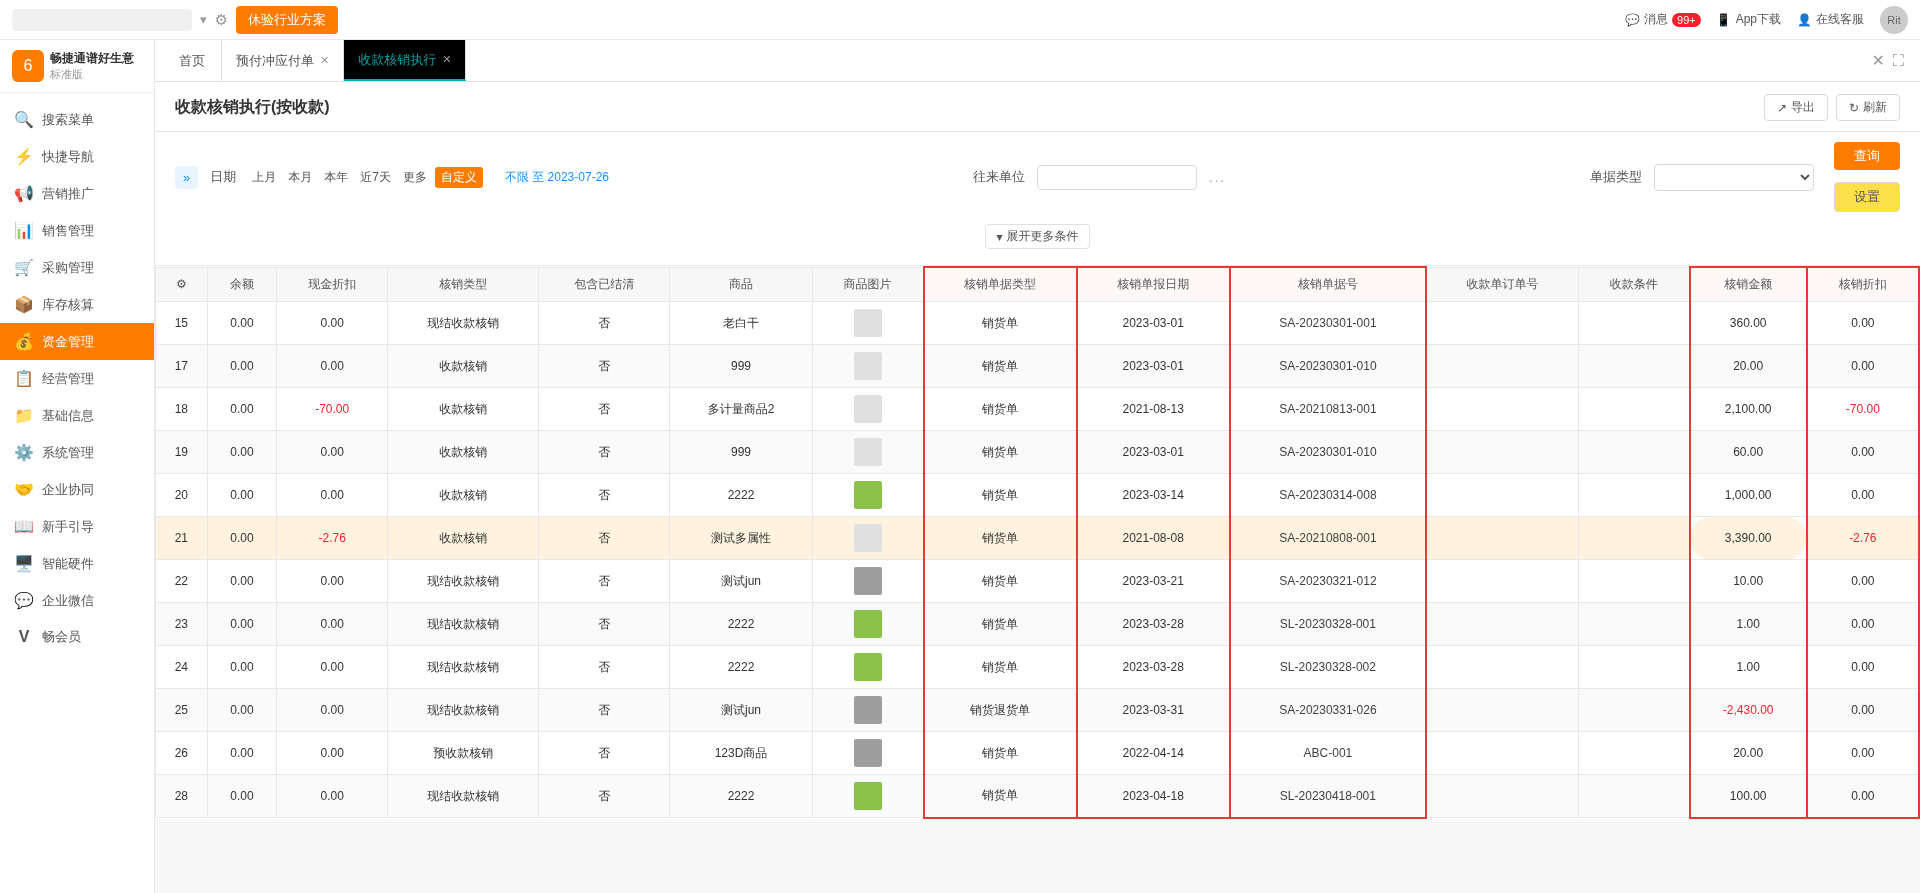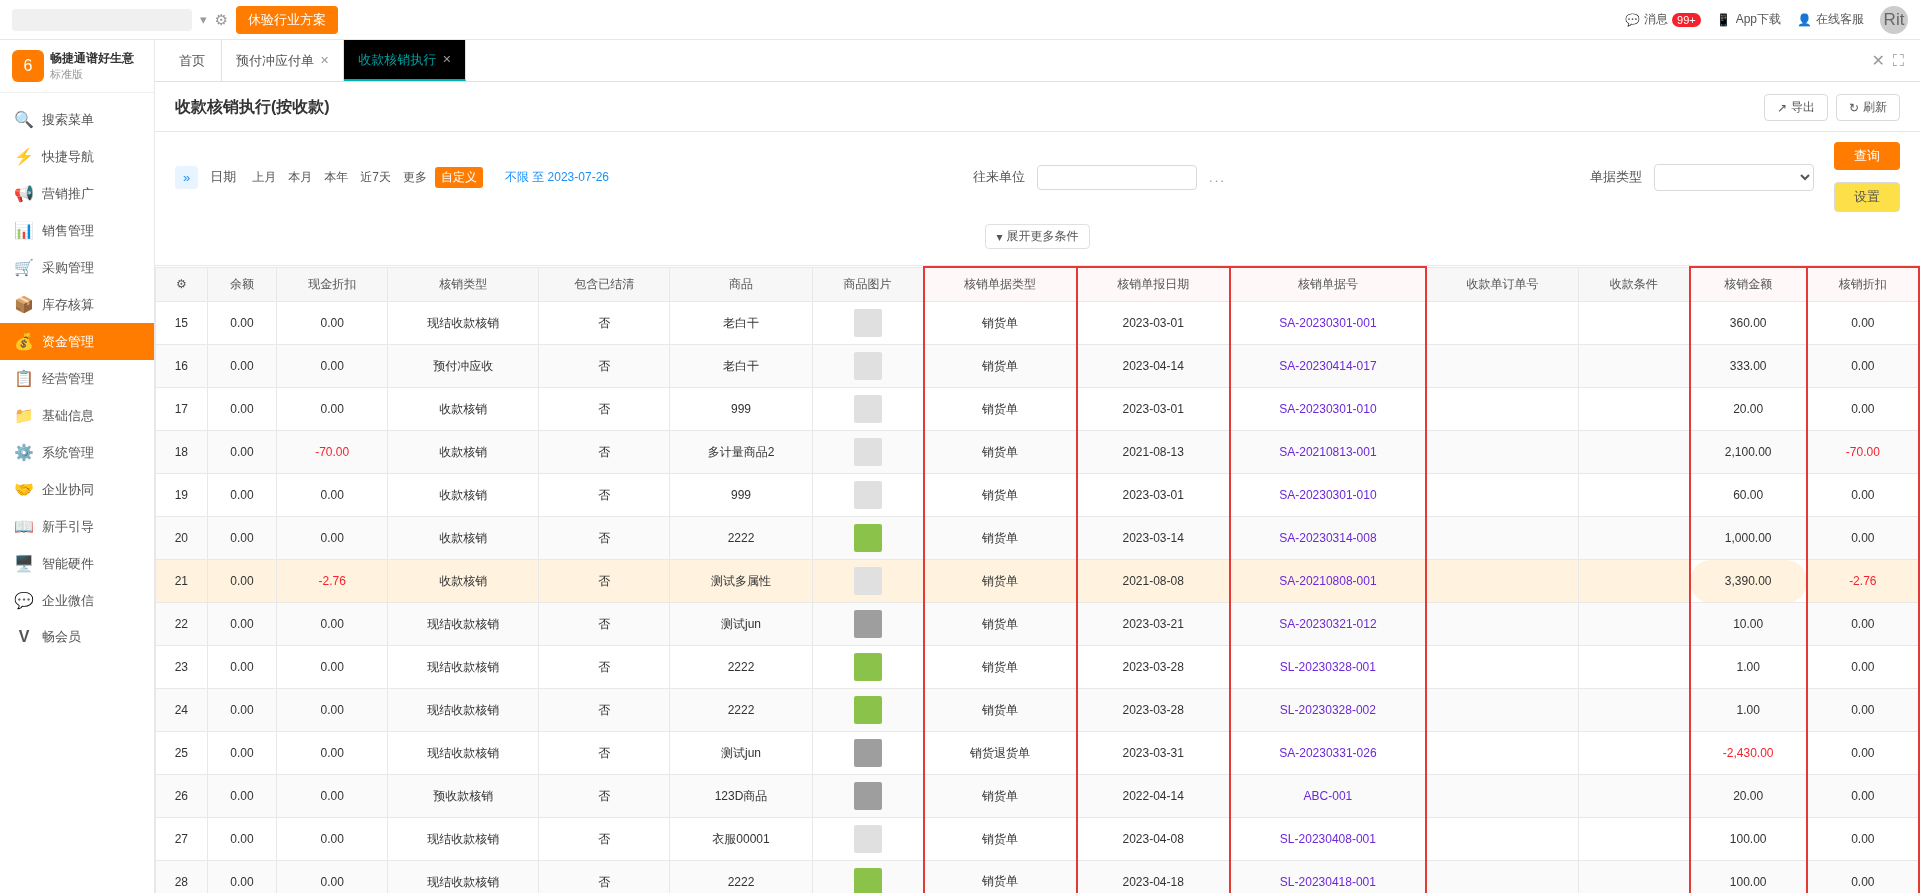--- a/index.html
+++ b/index.html
@@ -15,21 +15,21 @@
       border-bottom: 1px solid #e8e8e8;
       gap: 8px;
     }
     .top-bar-left { display: flex; align-items: center; gap: 8px; flex: 1; }
     .top-bar-search { background: #f0f0f0; border: none; border-radius: 4px; padding: 4px 80px 4px 8px; color: #999; font-size: 12px; width: 180px; }
     .top-bar-gear { color: #999; cursor: pointer; font-size: 15px; }
     .btn-industry { background: #ff7c00; color: #fff; border: none; border-radius: 4px; padding: 5px 12px; cursor: pointer; font-size: 13px; }
     .top-bar-right { display: flex; align-items: center; gap: 16px; }
     .top-bar-msg { display: flex; align-items: center; gap: 4px; color: #555; font-size: 12px; cursor: pointer; }
     .badge { background: #f5222d; color: #fff; border-radius: 10px; padding: 1px 5px; font-size: 11px; }
-    .user-avatar { width: 28px; height: 28px; border-radius: 50%; background: #ccc; display: flex; align-items: center; justify-content: center; font-size: 17px; color: #666; }
+    .user-avatar { width: 28px; height: 28px; border-radius: 50%; background: #ccc; display: flex; align-items: center; justify-content: center; font-size: 11px; color: #666; }
 
     
     .layout { display: flex; height: calc(100vh - 40px); }
     .sidebar { width: 155px; background: #fff; border-right: 1px solid #e8e8e8; display: flex; flex-direction: column; }
     .sidebar-logo { display: flex; align-items: center; gap: 6px; padding: 10px 12px; border-bottom: 1px solid #f0f0f0; }
     .sidebar-logo-icon { width: 32px; height: 32px; background: #ff7c00; border-radius: 6px; display: flex; align-items: center; justify-content: center; color: #fff; font-size: 16px; }
     .sidebar-menu { flex: 1; overflow-y: auto; padding: 8px 0; }
     .sidebar-item { display: flex; align-items: center; gap: 8px; padding: 9px 14px; cursor: pointer; color: #555; font-size: 13px; }
     .sidebar-item.active { background: #ff7c00; color: #fff; border-radius: 0; }
     .sidebar-item .icon { font-size: 16px; width: 20px; text-align: center; }
@@ -72,21 +72,21 @@
     .expand-btn { display: flex; align-items: center; gap: 4px; color: #555; font-size: 12px; cursor: pointer; border: 1px solid #e0e0e0; background: #fff; border-radius: 4px; padding: 3px 10px; margin: 6px auto; width: fit-content; }
 
     
     .table-container { padding: 0 0 0 0; overflow-x: auto; }
     table { width: 100%; border-collapse: collapse; background: #fff; font-size: 12px; }
     thead tr { background: #f7f7f7; }
     th { padding: 8px 8px; text-align: center; border: 1px solid #e8e8e8; color: #555; font-weight: normal; white-space: nowrap; position: relative; }
     td { padding: 7px 8px; text-align: center; border: 1px solid #e8e8e8; color: #333; white-space: nowrap; }
     tr:nth-child(even) td { background: #fafafa; }
     tr.highlight-row td { background: #fff3e0; }
-    .link-text { color: #6d28d9; cursor: pointer; text-decoration: none; }
+    .link-text { color: #404040; cursor: pointer; text-decoration: none; }
     .negative { color: #f5222d; }
 
     
     ::-webkit-scrollbar { width: 6px; height: 6px; }
     ::-webkit-scrollbar-track { background: #f1f1f1; }
     ::-webkit-scrollbar-thumb { background: #ccc; border-radius: 3px; }
   </style>
 </head>
 <body>
 
@@ -294,38 +294,20 @@
                 </td>
     <td style="border-left:2.5px solid #e53935;border-right:2.5px solid #e53935;">销货单</td>
     <td style="border-left:2.5px solid #e53935;border-right:2.5px solid #e53935;">2023-03-01</td>
     <td style="border-left:2.5px solid #e53935;border-right:2.5px solid #e53935;"><a class="link-text">SA-20230301-001</a></td>
     <td></td>
     <td></td>
     <td style="border-left:2.5px solid #e53935;border-right:2.5px solid #e53935;" class="">360.00</td>
     <td style="border-left:2.5px solid #e53935;border-right:2.5px solid #e53935;" class="">0.00</td>
   </tr>
               <tr>
-    <td>16</td>
-    <td>0.00</td>
-    <td class="">0.00</td>
-    <td>预付冲应收</td>
-    <td>否</td>
-    <td>老白干</td>
-    <td>
-                  <div style="width:28px;height:28px;background:#e0e0e0;margin:auto;border-radius:2px;"></div>
-                </td>
-    <td style="border-left:2.5px solid #e53935;border-right:2.5px solid #e53935;">销货单</td>
-    <td style="border-left:2.5px solid #e53935;border-right:2.5px solid #e53935;">2023-04-14</td>
-    <td style="border-left:2.5px solid #e53935;border-right:2.5px solid #e53935;"><a class="link-text">SA-20230414-017</a></td>
-    <td></td>
-    <td></td>
-    <td style="border-left:2.5px solid #e53935;border-right:2.5px solid #e53935;" class="">333.00</td>
-    <td style="border-left:2.5px solid #e53935;border-right:2.5px solid #e53935;" class="">0.00</td>
-  </tr>
-              <tr>
     <td>17</td>
     <td>0.00</td>
     <td class="">0.00</td>
     <td>收款核销</td>
     <td>否</td>
     <td>999</td>
     <td>
                   <div style="width:28px;height:28px;background:#e0e0e0;margin:auto;border-radius:2px;"></div>
                 </td>
     <td style="border-left:2.5px solid #e53935;border-right:2.5px solid #e53935;">销货单</td>
@@ -492,38 +474,20 @@
                 </td>
     <td style="border-left:2.5px solid #e53935;border-right:2.5px solid #e53935;">销货单</td>
     <td style="border-left:2.5px solid #e53935;border-right:2.5px solid #e53935;">2022-04-14</td>
     <td style="border-left:2.5px solid #e53935;border-right:2.5px solid #e53935;"><a class="link-text">ABC-001</a></td>
     <td></td>
     <td></td>
     <td style="border-left:2.5px solid #e53935;border-right:2.5px solid #e53935;" class="">20.00</td>
     <td style="border-left:2.5px solid #e53935;border-right:2.5px solid #e53935;" class="">0.00</td>
   </tr>
               <tr>
-    <td>27</td>
-    <td>0.00</td>
-    <td class="">0.00</td>
-    <td>现结收款核销</td>
-    <td>否</td>
-    <td>衣服00001</td>
-    <td>
-                  <div style="width:28px;height:28px;background:#e0e0e0;margin:auto;border-radius:2px;"></div>
-                </td>
-    <td style="border-left:2.5px solid #e53935;border-right:2.5px solid #e53935;">销货单</td>
-    <td style="border-left:2.5px solid #e53935;border-right:2.5px solid #e53935;">2023-04-08</td>
-    <td style="border-left:2.5px solid #e53935;border-right:2.5px solid #e53935;"><a class="link-text">SL-20230408-001</a></td>
-    <td></td>
-    <td></td>
-    <td style="border-left:2.5px solid #e53935;border-right:2.5px solid #e53935;" class="">100.00</td>
-    <td style="border-left:2.5px solid #e53935;border-right:2.5px solid #e53935;" class="">0.00</td>
-  </tr>
-              <tr>
     <td>28</td>
     <td>0.00</td>
     <td class="">0.00</td>
     <td>现结收款核销</td>
     <td>否</td>
     <td>2222</td>
     <td>
                   <div style="width:28px;height:28px;background:#8BC34A;margin:auto;border-radius:2px;"></div>
                 </td>
     <td style="border-left:2.5px solid #e53935;border-right:2.5px solid #e53935;border-bottom:2.5px solid #e53935;">销货单</td>

